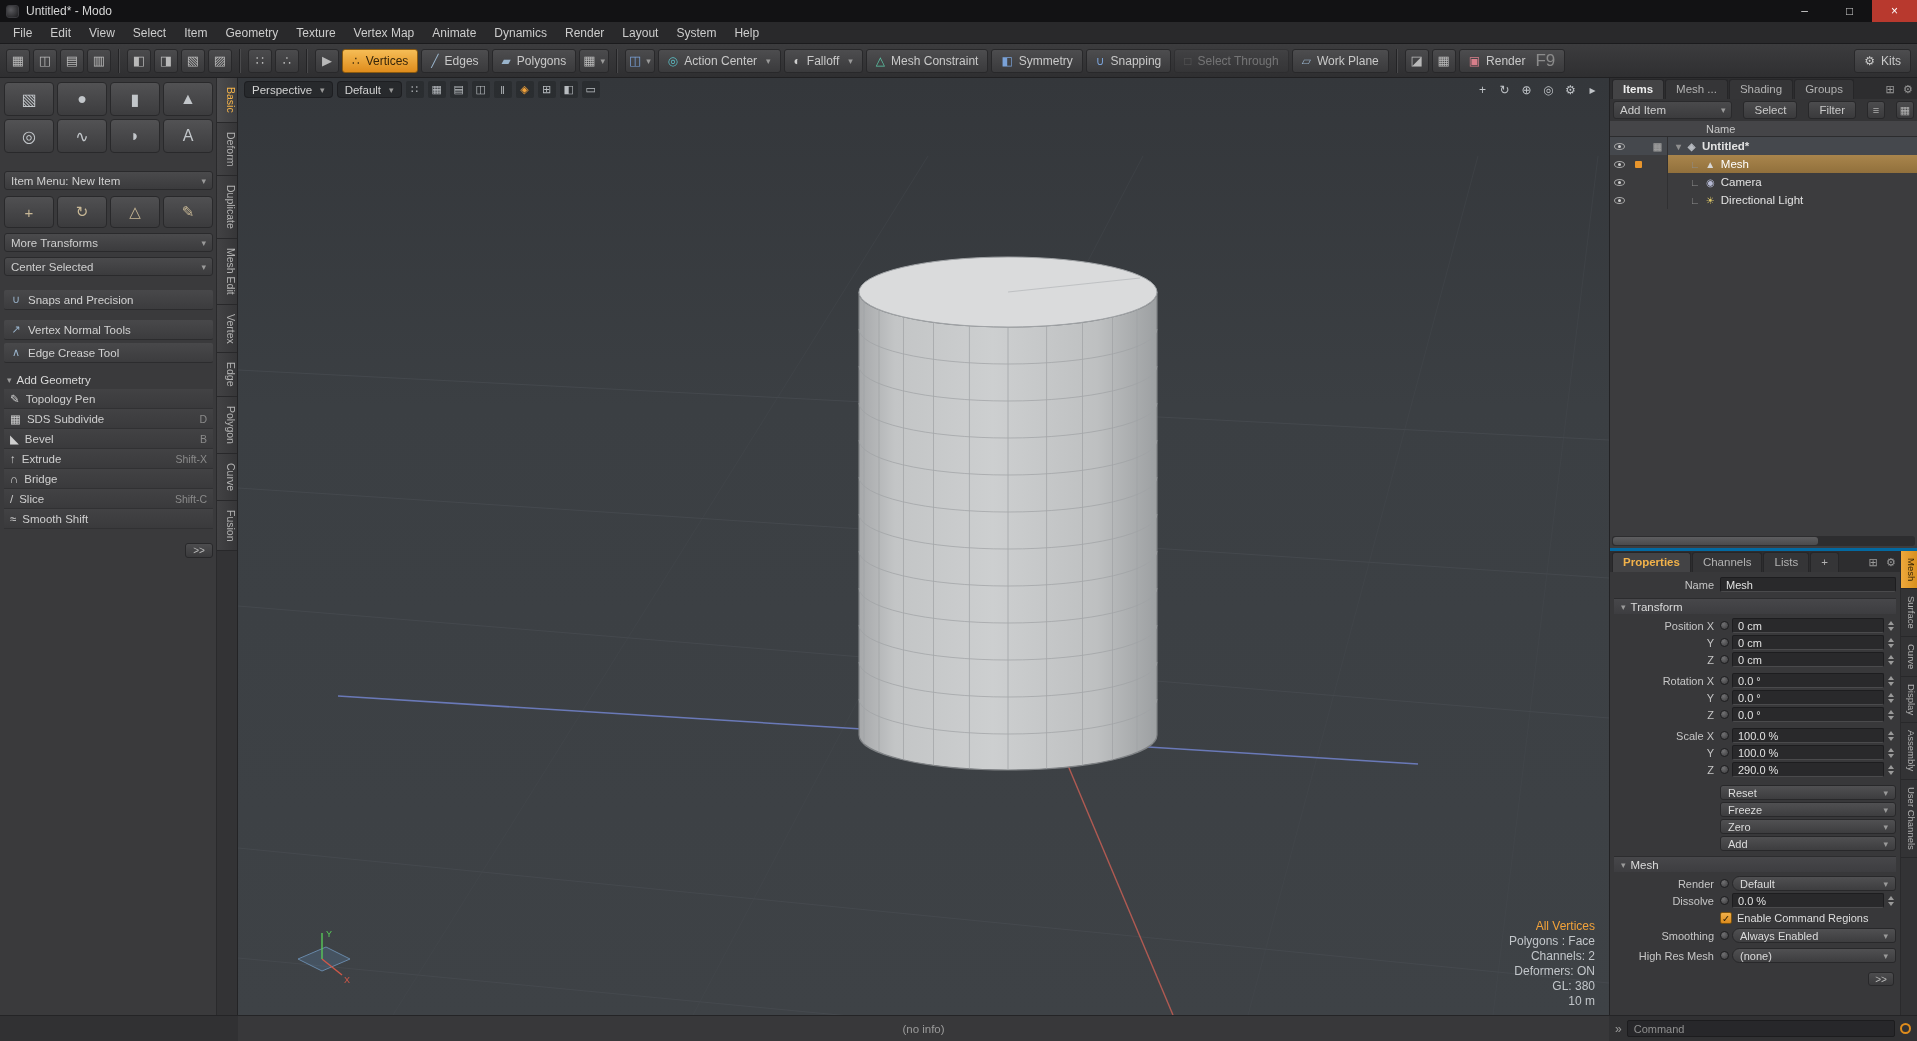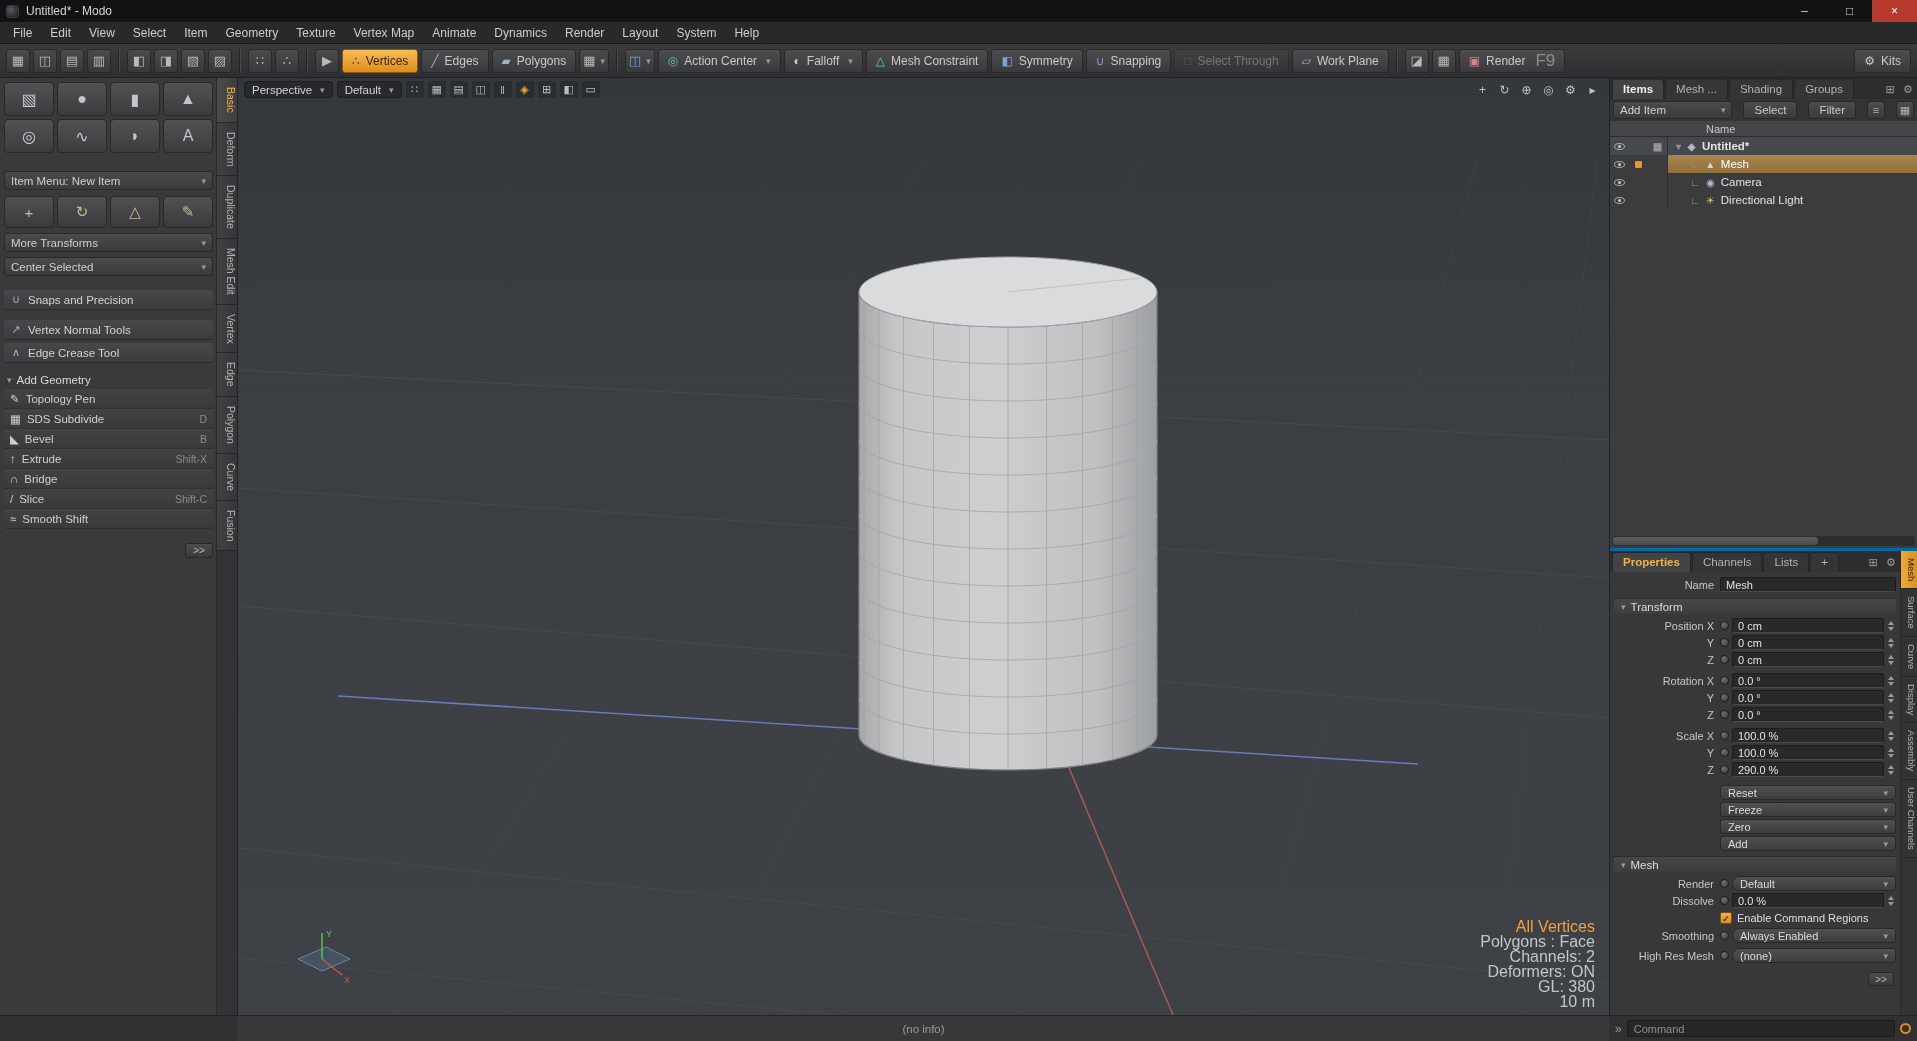--- a/index.html
+++ b/index.html
@@ -68,21 +68,21 @@
   .viewport { flex:1; position:relative; background:linear-gradient(180deg,#34373b 0%, #3b3f43 35%, #3e4246 100%); overflow:hidden; }
   .vp-svg { position:absolute; inset:0; width:100%; height:100%; }
   .vp-header { position:absolute; top:3px; left:6px; display:flex; gap:4px; align-items:center; }
   .vchip { height:17px; background:rgba(26,28,30,.5); border:1px solid rgba(18,18,20,.45); border-radius:4px;
            color:#d2d2d2; font-size:11.5px; display:flex; align-items:center; gap:5px; padding:0 7px; }
   .vicon { width:18px; height:17px; background:rgba(26,28,30,.35); border-radius:2px; color:#b8bcc0;
            display:flex; align-items:center; justify-content:center; font-size:11px; }
   .vicon.active { color:#f2a23a; }
   .vp-nav { position:absolute; top:3px; right:8px; display:flex; gap:5px; }
   .nav-ico { width:17px; height:17px; color:#c0c4c8; display:flex; align-items:center; justify-content:center; font-size:12px; }
-  .vp-info { position:absolute; right:14px; bottom:6px; text-align:right; font-size:16px; line-height:15px; color:#c2c6ca; }
+  .vp-info { position:absolute; right:14px; bottom:6px; text-align:right; font-size:12px; line-height:15px; color:#c2c6ca; }
   .vp-info .sel { color:#f2a23a; }
   .axis-widget { position:absolute; left:52px; bottom:28px; }
   
   .rpanel { width:308px; background:#37373a; border-left:1px solid #222224; display:flex; flex-direction:column; }
   .ptabs { height:21px; background:#2d2d2f; display:flex; align-items:flex-end; padding:0 2px; }
   .ptab { padding:3px 10px 3px; font-size:11.5px; color:#b2b2b2; background:#353537; border:1px solid #262628; border-bottom:none;
           border-radius:3px 3px 0 0; margin-right:1px; line-height:13px; }
   .ptab.active { background:#434345; color:#ededed;font-weight:bold; }
   .ptab.active.amber { color:#f2b24a; }
   .ptab-icons { margin-left:auto; display:flex; gap:4px; padding-bottom:3px; }

